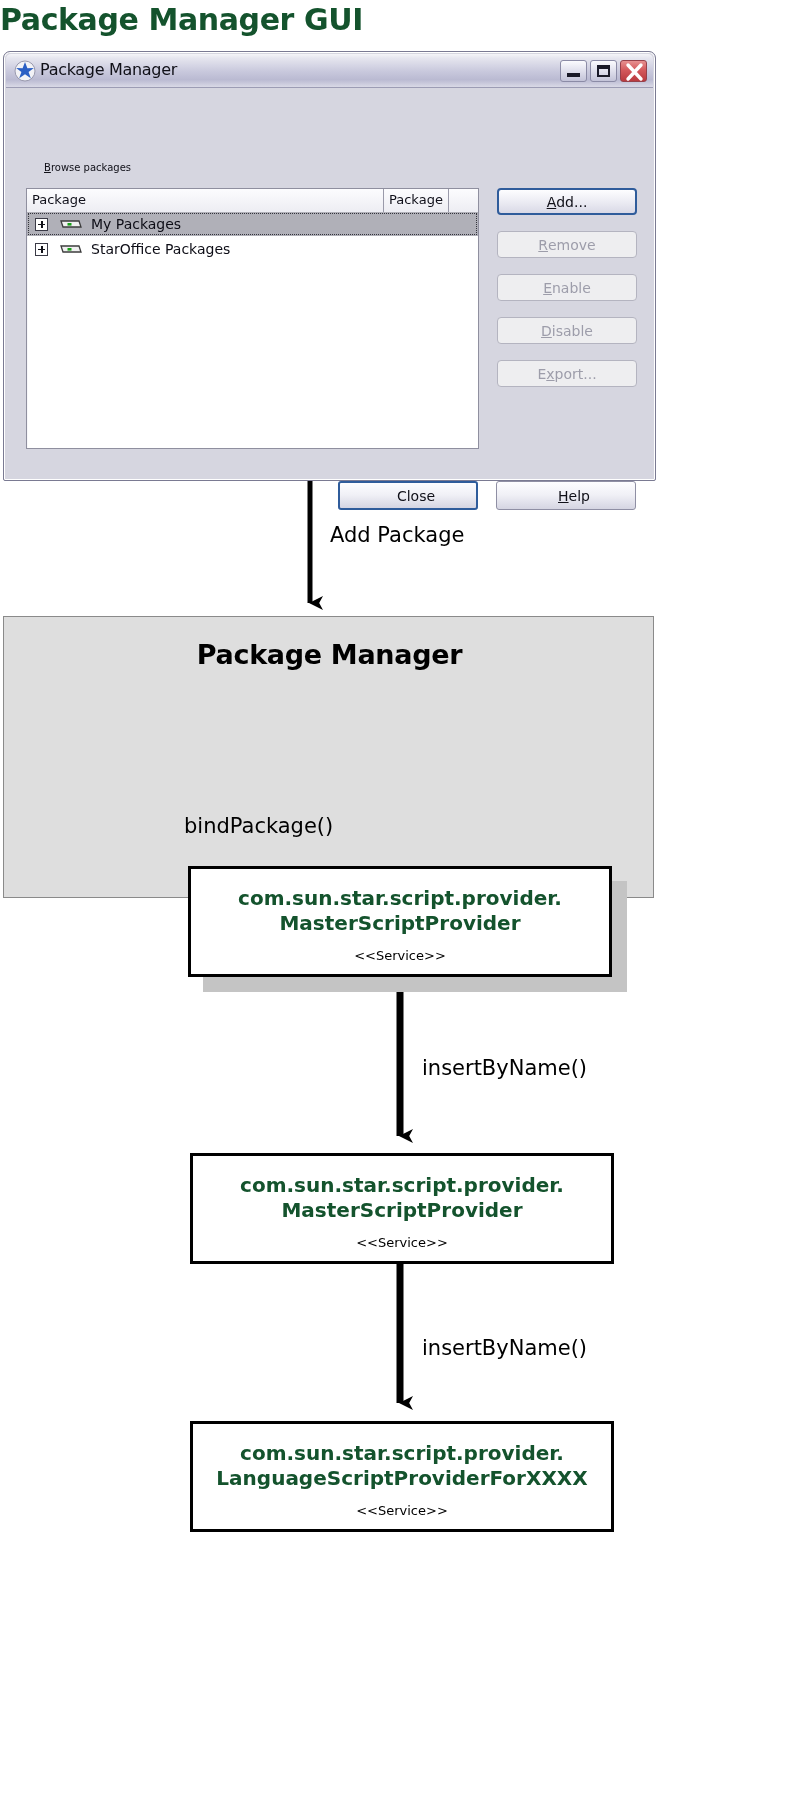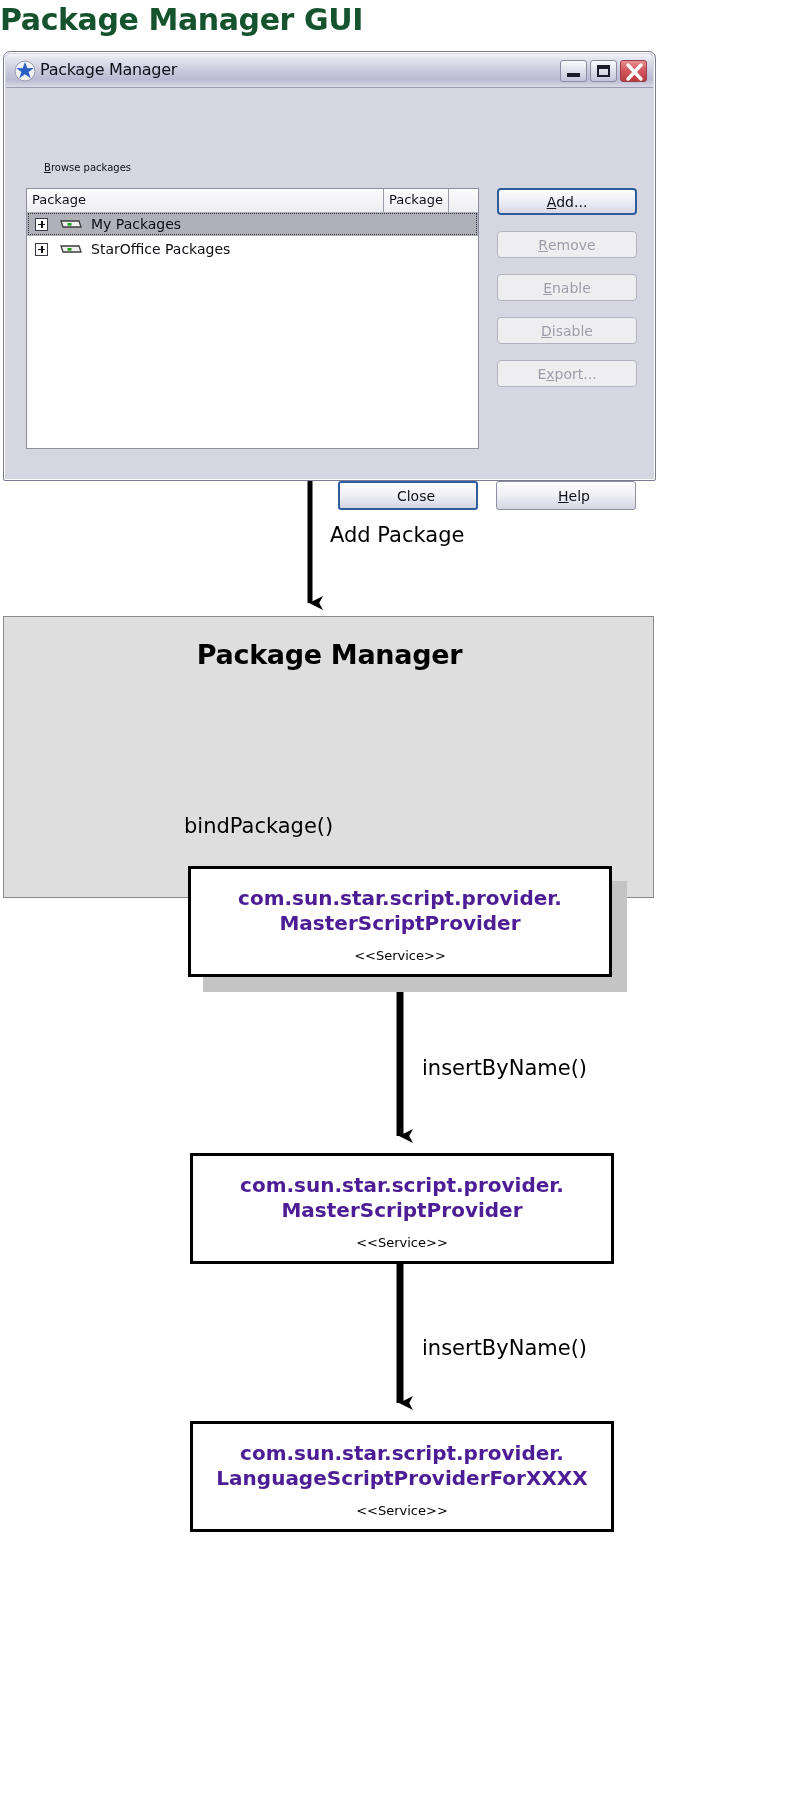--- a/index.html
+++ b/index.html
@@ -220,21 +220,21 @@
     position: absolute;
     width: 424px; height: 111px;
     background: #ffffff;
     border: 3px solid #000;
     text-align: center;
   }
   .svc .l1 {
     margin-top: 17px;
     font-size: 20px; font-weight: bold;
     font-family: "DejaVu Sans", sans-serif;
-    color: #4c1d95; line-height: 1.25;
+    color: #14532d; line-height: 1.25;
   }
   .svc .l2 {
     margin-top: 12px;
     font-size: 13px;
     font-family: "DejaVu Sans", sans-serif;
     color: #000;
   }
   .svc-shadow {
     position: absolute;
     background: #c4c4c4;

